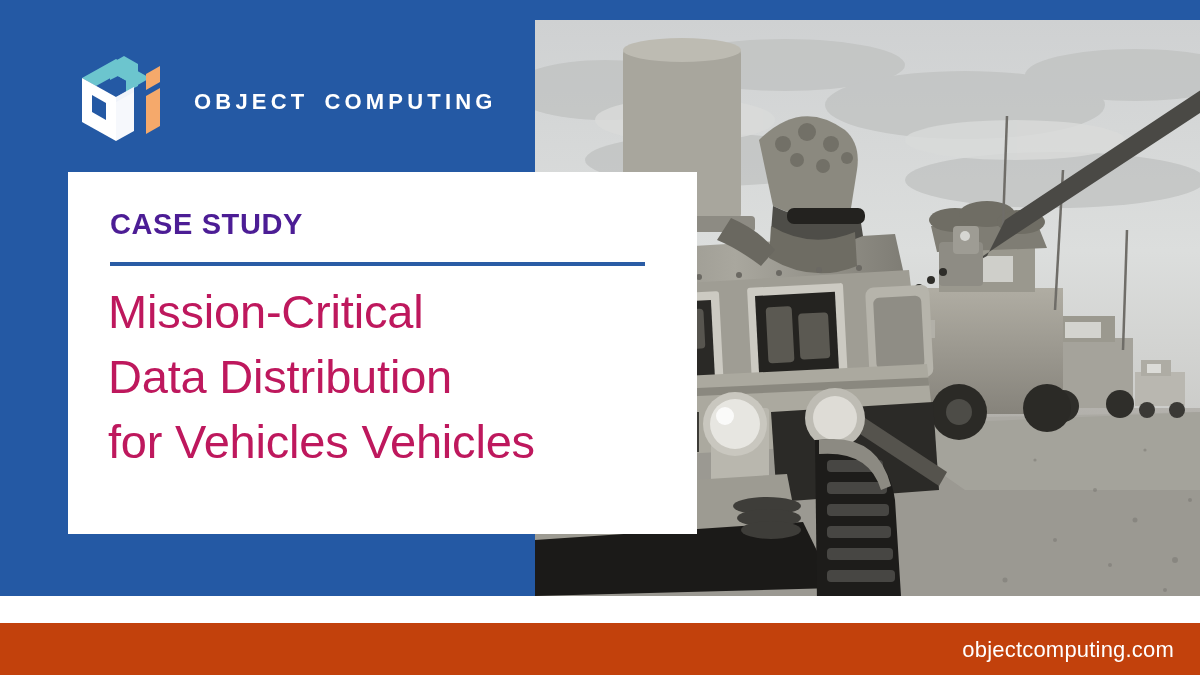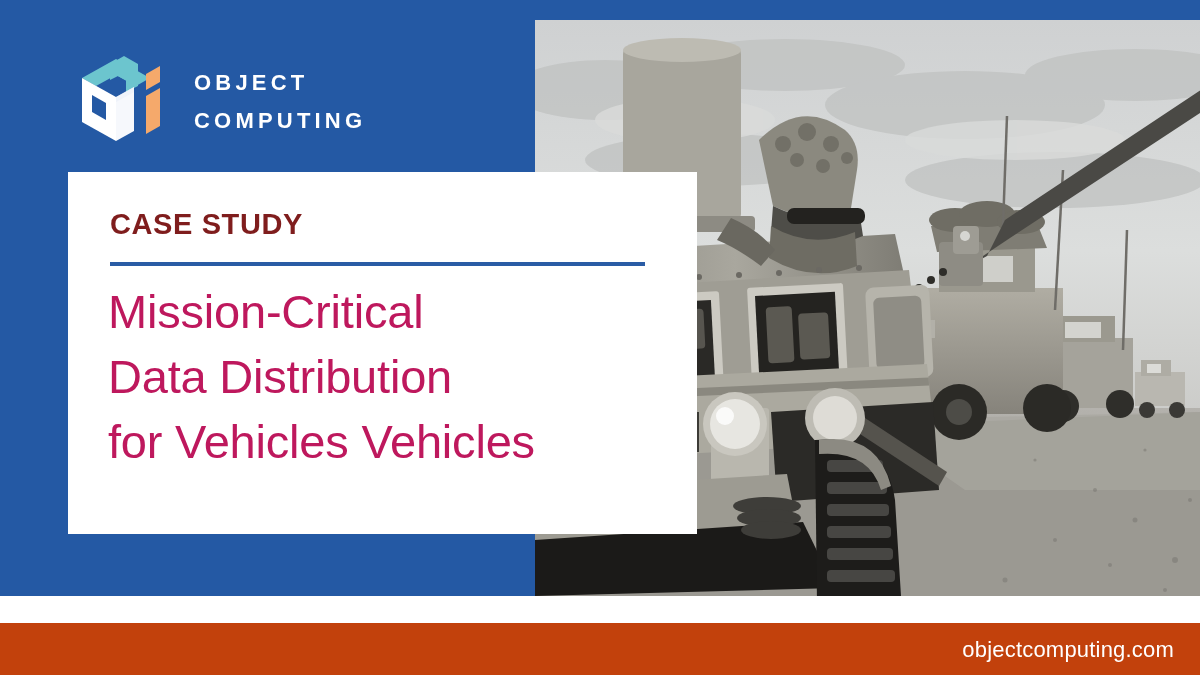--- a/index.html
+++ b/index.html
@@ -46,21 +46,21 @@
     align-items: center;
     gap: 20px;
   }
   .logo-mark {
     width: 98px;
     height: 96px;
     flex: none;
   }
   .logo-wordmark {
     display: flex;
-    flex-direction: column;
+    flex-direction: row;
     gap: 16px;
     padding-top: 4px;
   }
   .logo-wordmark span {
     color: #ffffff;
     font-size: 22px;
     font-weight: bold;
     letter-spacing: 4.2px;
     line-height: 1;
     white-space: nowrap;
@@ -72,21 +72,21 @@
     left: 68px;
     top: 172px;
     width: 629px;
     height: 362px;
     background: #ffffff;
   }
   .kicker {
     position: absolute;
     left: 42px;
     top: 38px;
-    color: #7f1d1d;
+    color: #4c1d95;
     font-size: 29px;
     font-weight: bold;
     letter-spacing: 0.6px;
     line-height: 1;
     white-space: nowrap;
   }
   .rule {
     position: absolute;
     left: 42px;
     top: 90px;

